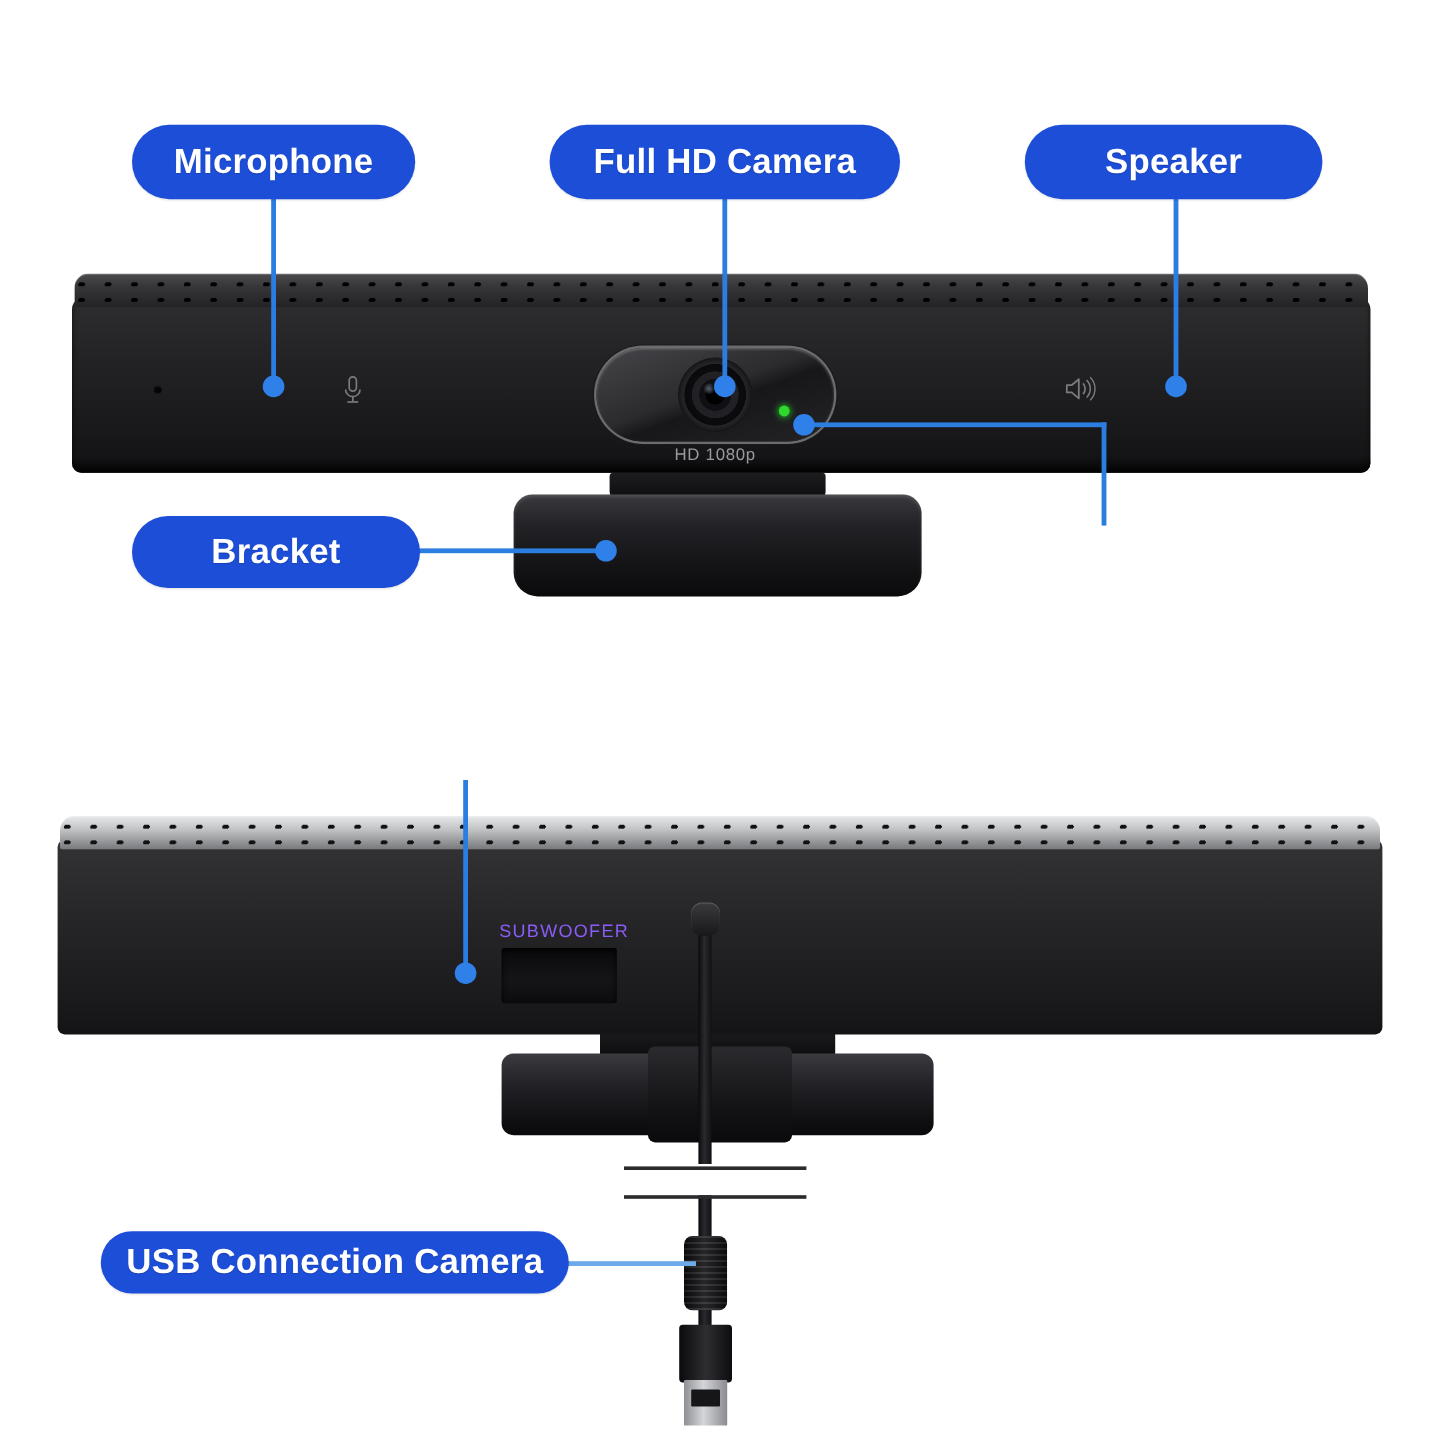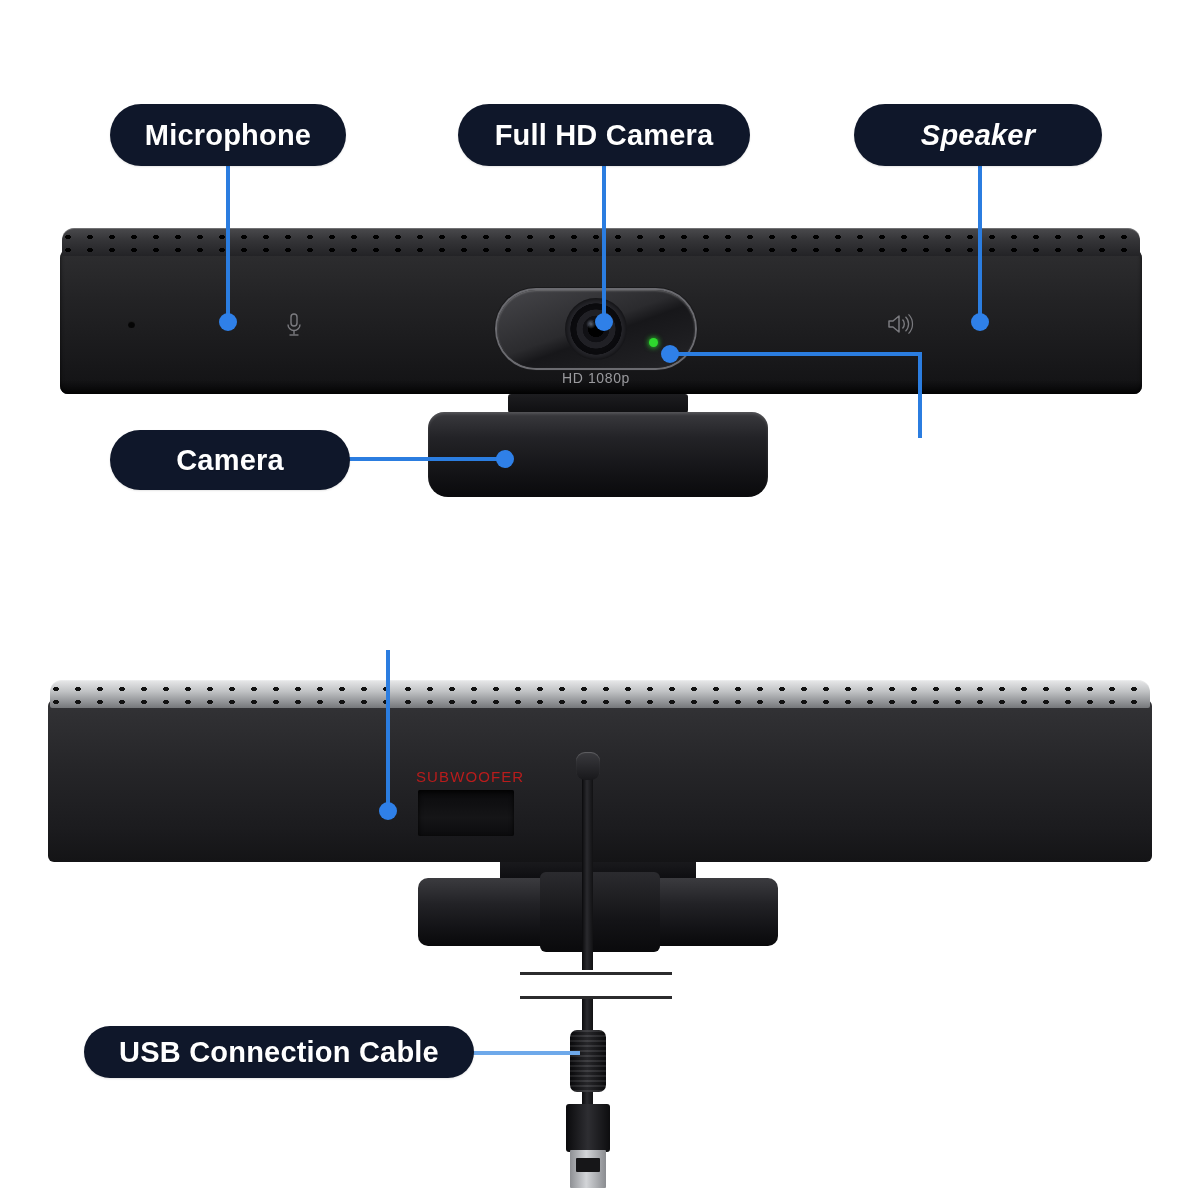--- a/index.html
+++ b/index.html
@@ -18,21 +18,21 @@
     background: #ffffff;
     overflow: hidden;
   }
 
   
   .pill {
     position: absolute;
     display: flex;
     align-items: center;
     justify-content: center;
-    background: #0f172a;
+    background: #1d4ed8;
     color: #ffffff;
     border-radius: 999px;
     font-weight: bold;
     letter-spacing: .2px;
     white-space: nowrap;
     box-sizing: border-box;
     text-shadow: 0 1px 1px rgba(0,0,0,.18);
     box-shadow: 0 1px 2px rgba(0,0,0,.10);
     z-index: 30;
   }
@@ -204,21 +204,21 @@
     width: 1104px;
     height: 162px;
     border-radius: 6px;
     background: linear-gradient(180deg, #333336 0%, #262629 40%, #1b1b1e 80%, #141416 100%);
     z-index: 10;
   }
   .sub-label {
     position: absolute;
     left: 416px;
     top: 768px;
-    color: #b91c1c;
+    color: #8b5cf6;
     font-size: 15px;
     letter-spacing: 1.1px;
     z-index: 14;
   }
   .sub-port {
     position: absolute;
     left: 418px;
     top: 790px;
     width: 96px;
     height: 46px;
@@ -395,27 +395,27 @@
   <div class="lead h thin" style="left:470px; top:1051px; width:110px;"></div>
 
   <div class="pill" style="left:110px; top:104px; width:236px; height:62px; font-size:29px;">
     <span>Microphone</span>
   </div>
 
   <div class="pill" style="left:458px; top:104px; width:292px; height:62px; font-size:29px;">
     <span>Full HD Camera</span>
   </div>
 
-  <div class="pill" style="left:854px; top:104px; width:248px; height:62px; font-size:29px;font-style:italic;">
+  <div class="pill" style="left:854px; top:104px; width:248px; height:62px; font-size:29px;">
     <span>Speaker</span>
   </div>
 
   <div class="pill" style="left:110px; top:430px; width:240px; height:60px; font-size:29px;">
-    <span>Camera</span>
+    <span>Bracket</span>
   </div>
 
 
 
   <div class="pill" style="left:84px; top:1026px; width:390px; height:52px; font-size:29px;">
-    <span>USB Connection Cable</span>
+    <span>USB Connection Camera</span>
   </div>
 
 </div>
 
 </body></html>

